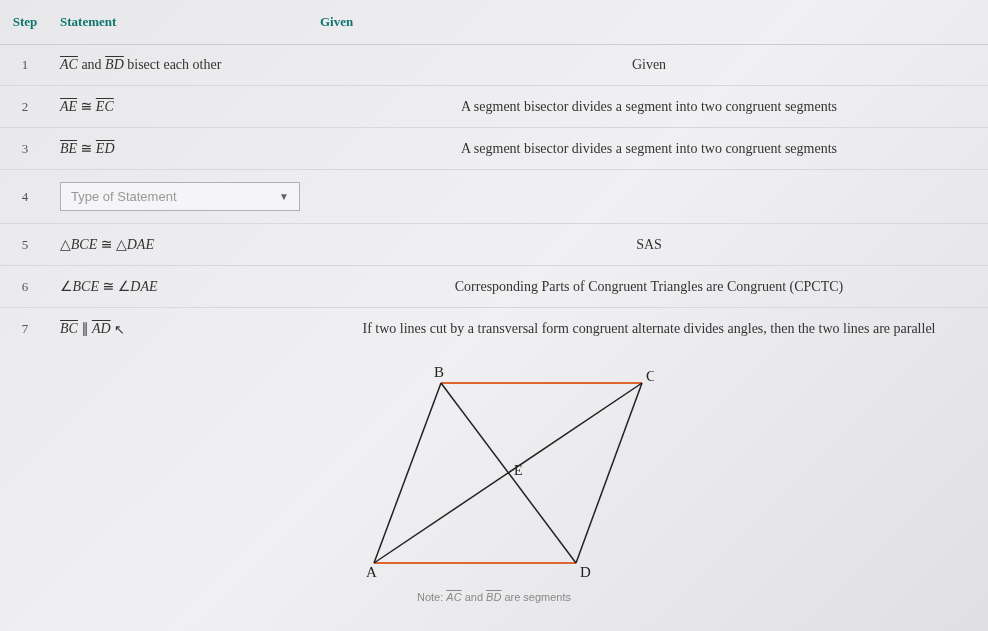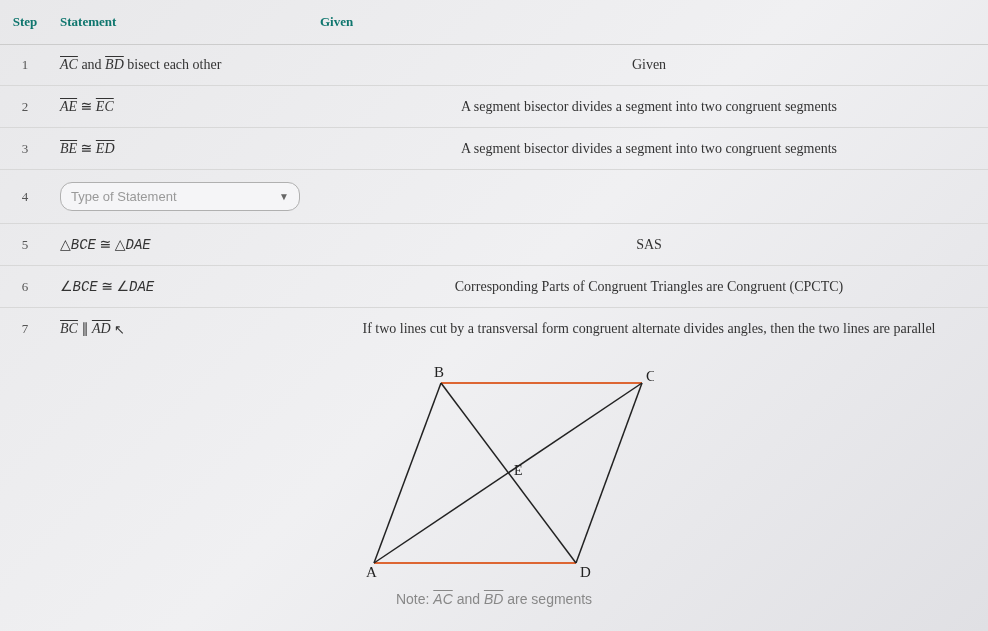--- a/index.html
+++ b/index.html
@@ -30,28 +30,28 @@
       border-bottom: 1px solid #d8d8d8;
       font-size: 14px;
       color: #333;
       vertical-align: middle;
     }
     td.step-cell { text-align: center; font-size: 13px; color: #555; }
     td.stmt-cell { text-align: left; font-family: 'Times New Roman', serif; }
     td.reason-cell { text-align: center; }
     .no-border td { border-bottom: none; }
     .overline { text-decoration: overline; font-style: italic; }
-    .math { font-style: italic; font-family: Liberation Mono, monospace; }
+    .math { font-style: italic; font-family: Liberation Serif, serif; }
     .dropdown {
       display: flex;
       align-items: center;
       justify-content: space-between;
       width: 240px;
       border: 1px solid #b0b0b0;
-      border-radius: 12px;
+      border-radius: 0;
       padding: 6px 10px;
       background: #f5f5f7;
       color: #999;
       font-size: 13px;
       font-family: Arial, sans-serif;
       font-style: normal;
       margin: 0 auto;
     }
     .dropdown .caret {
       font-size: 10px;
@@ -63,21 +63,21 @@
       position: relative;
       top: 1px;
     }
     .diagram-wrap {
       display: flex;
       justify-content: center;
       margin-top: 14px;
     }
     .note {
       text-align: center;
-      font-size: 14px;
+      font-size: 11px;
       color: #888;
       margin-top: 8px;
       font-family: Arial, sans-serif;
     }
   </style>
 </head>
 <body>
 
 <table class="proof-table">
   <thead>

